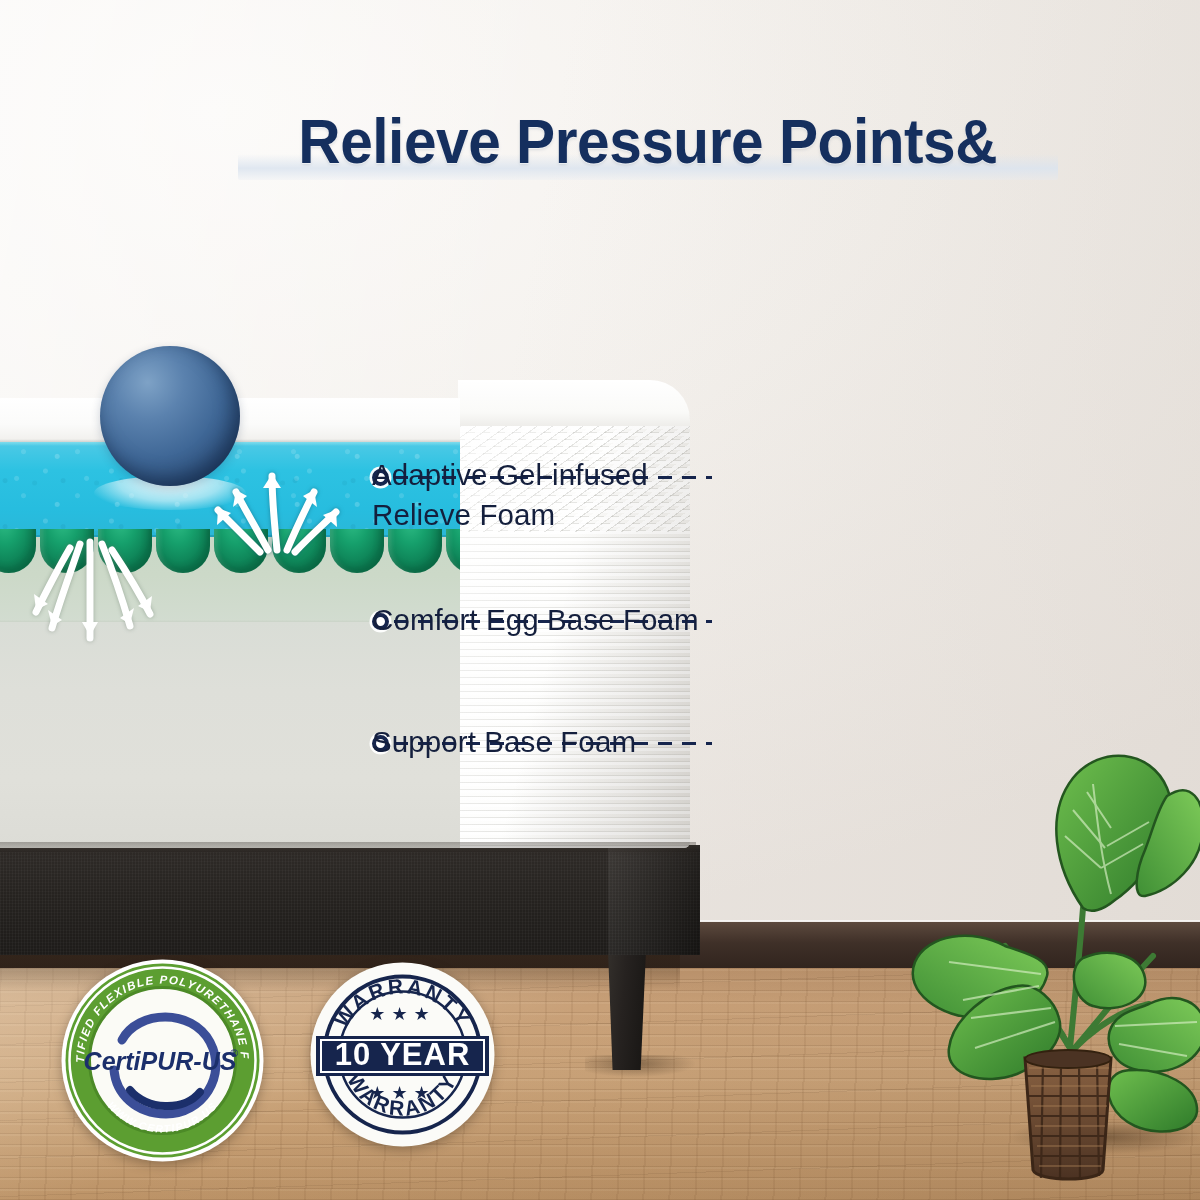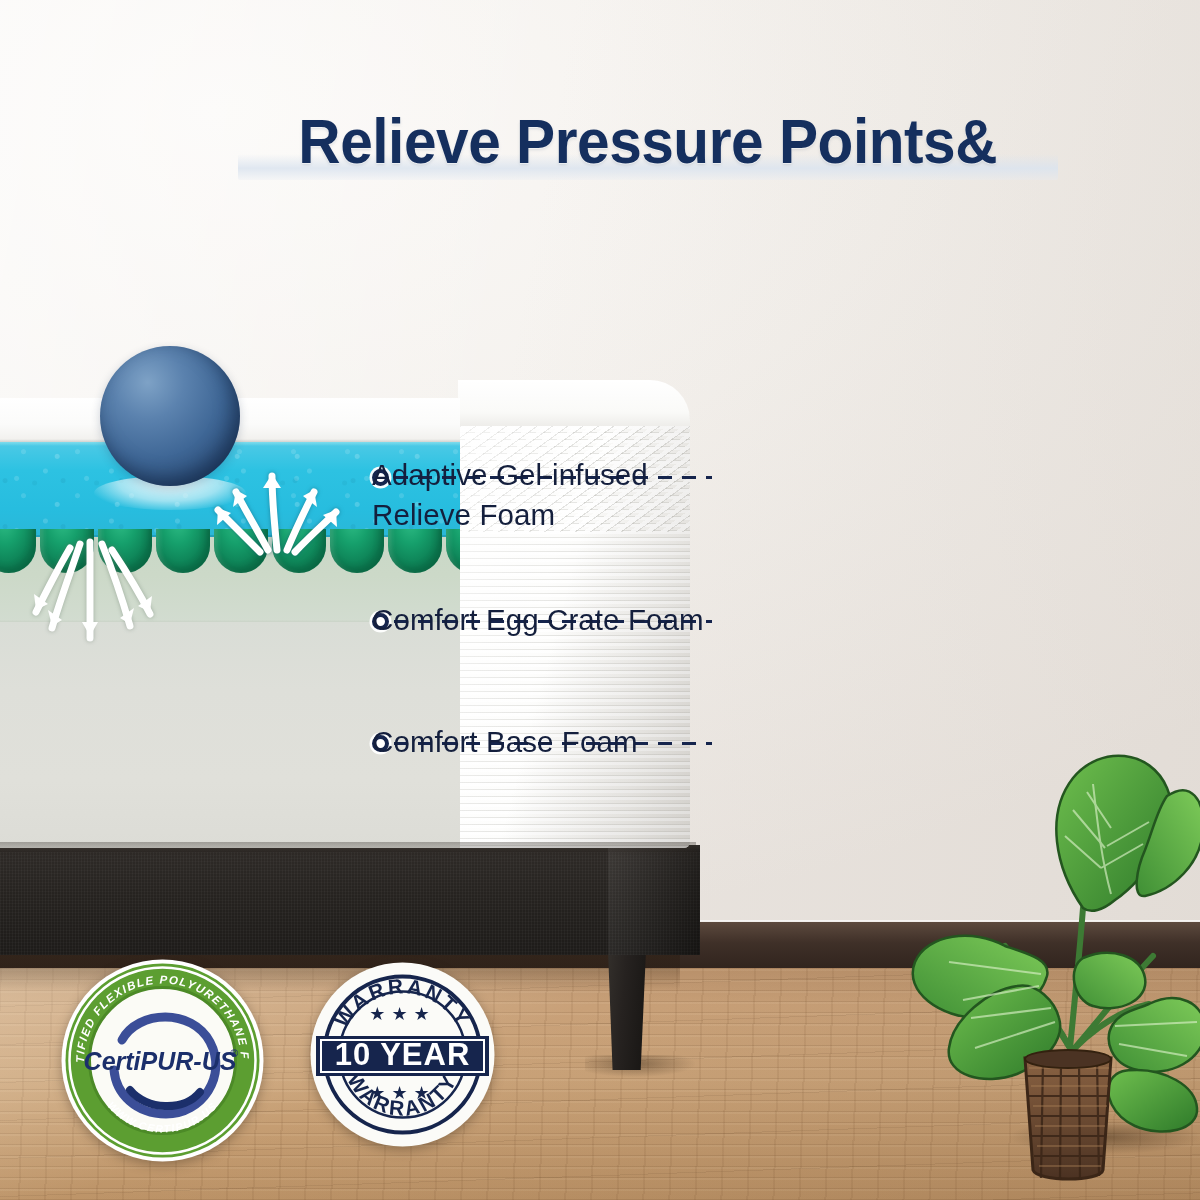--- a/index.html
+++ b/index.html
@@ -387,27 +387,27 @@
       <span class="dotmark"></span>
       <span class="dash"></span>
     </div>
     <div class="cal-label l1">Adaptive Gel-infused
 Relieve Foam</div>
 
     <div class="cal c2">
       <span class="dotmark"></span>
       <span class="dash"></span>
     </div>
-    <div class="cal-label l2">Comfort Egg Crate Foam</div>
+    <div class="cal-label l2">Comfort Egg Base Foam</div>
 
     <div class="cal c3">
       <span class="dotmark"></span>
       <span class="dash"></span>
     </div>
-    <div class="cal-label l3">Comfort Base Foam</div>
+    <div class="cal-label l3">Support Base Foam</div>
   </div>
 
   <div class="plant-shadow"></div>
   <div class="plant">
     <svg width="300" height="470" viewBox="0 0 300 470">
       <defs>
         <linearGradient id="lfA" x1="0" y1="0" x2="1" y2="1">
           <stop offset="0" stop-color="#6fbf4e"></stop>
             <stop offset="1" stop-color="#2e7a2a"></stop>
         </linearGradient>

